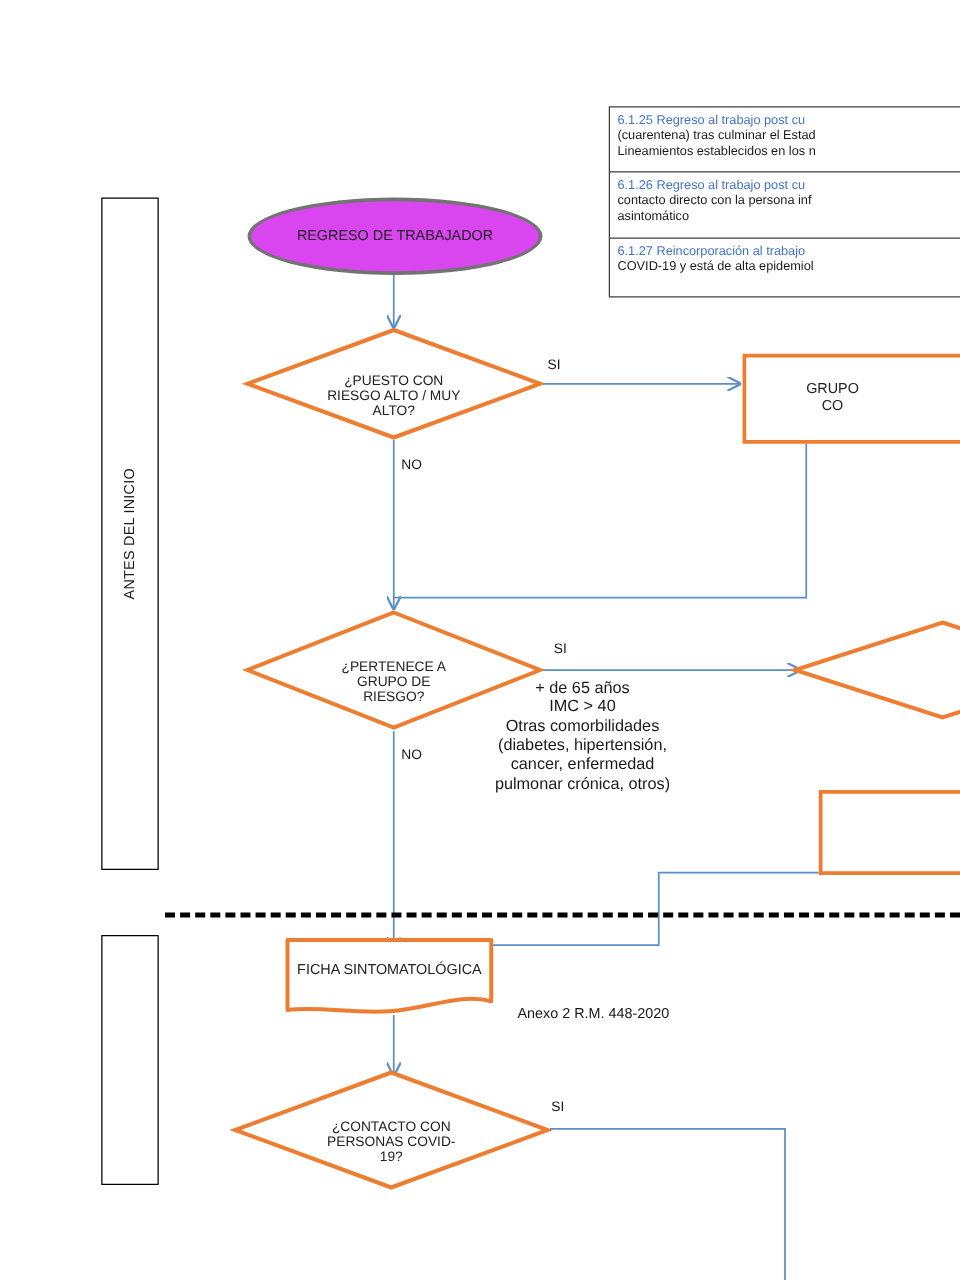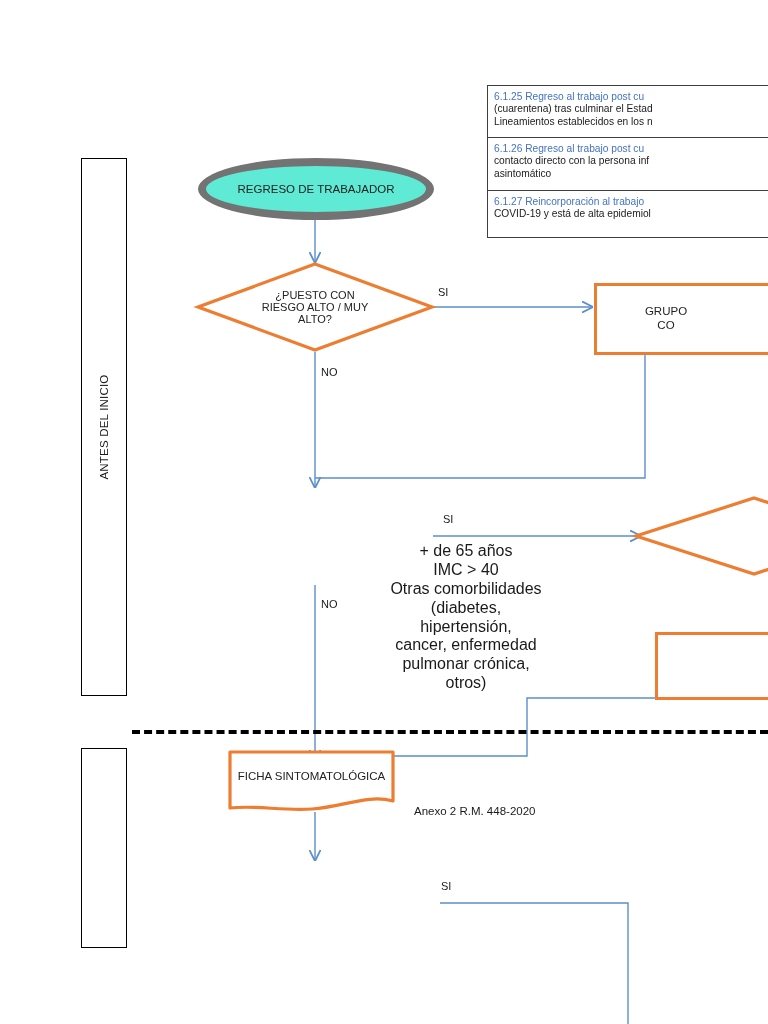--- a/index.html
+++ b/index.html
@@ -30,23 +30,23 @@
     transform: translate(-50%, -50%) rotate(-90deg);
     white-space: nowrap;
     font-size: 11.5px;
     color: #1a1a1a;
     letter-spacing: 0.2px;
   }
 
   
   .ellipse {
     position: absolute;
-    border: 8px solid #737373;
+    border: 3px solid #737373;
     border-radius: 50%;
-    background: #5eead4;
+    background: #d946ef;
     box-sizing: border-box;
     display: flex;
     align-items: center;
     justify-content: center;
     text-align: center;
     font-size: 11.5px;
     color: #222222;
   }
 
   .diamond-wrap {
@@ -54,21 +54,21 @@
   }
   .diamond-wrap svg {
     position: absolute;
     left: 0;
     top: 0;
     overflow: visible;
   }
   .diamond-text {
     position: absolute;
     left: 0;
-    top: 0;
+    top: 10px;
     width: 100%;
     height: 100%;
     display: flex;
     align-items: center;
     justify-content: center;
     text-align: center;
     font-size: 11px;
     line-height: 1.12;
     color: #222222;
     white-space: pre-line;
@@ -121,21 +121,21 @@
 
   
   .lbl {
     position: absolute;
     font-size: 11px;
     color: #1a1a1a;
     white-space: nowrap;
   }
   .note {
     position: absolute;
-    font-size: 16px;
+    font-size: 13px;
     line-height: 1.18;
     color: #1a1a1a;
     text-align: center;
     white-space: pre-line;
   }
   .anexo {
     position: absolute;
     font-size: 11.5px;
     color: #1a1a1a;
     white-space: nowrap;
@@ -231,20 +231,28 @@
 ALTO?</div>
   </div>
   <span class="lbl" style="left:438px; top:286px;">SI</span>
   <span class="lbl" style="left:321px; top:366px;">NO</span>
 
   <div class="proc-box" style="left:594px; top:283px; width:180px; height:72px;">
     <span style="margin-left:-36px;">GRUPO
 CO</span>
   </div>
 
+  <div class="diamond-wrap" style="left:196px; top:488px; width:238px; height:96px;">
+    <svg width="238" height="96" viewBox="0 0 238 96">
+      <polygon points="119,2 236,48 119,94 2,48" fill="#ffffff" stroke="#ED7D31" stroke-width="3.2" stroke-linejoin="miter"></polygon>
+    </svg>
+    <div class="diamond-text">¿PERTENECE A
+GRUPO DE
+RIESGO?</div>
+  </div>
   <span class="lbl" style="left:443px; top:513px;">SI</span>
   <span class="lbl" style="left:321px; top:598px;">NO</span>
 
   <div class="diamond-wrap" style="left:634px; top:496px; width:240px; height:80px;">
     <svg width="240" height="80" viewBox="0 0 240 80">
       <polygon points="120,2 238,40 120,78 2,40" fill="#ffffff" stroke="#ED7D31" stroke-width="3.2" stroke-linejoin="miter"></polygon>
     </svg>
   </div>
 
   <div class="note" style="left:386px; top:542px; width:160px;">+ de 65 años
@@ -260,20 +268,28 @@
 
   <div class="doc-wrap" style="left:228px; top:749px; width:167px; height:63px;">
     <svg width="167" height="63" viewBox="0 0 167 63">
       <path d="M 2,3 L 165,3 L 165,52 C 140,45 115,58 84,60
                C 54,62 28,56 2,59 Z" fill="#ffffff" stroke="#ED7D31" stroke-width="3.2" stroke-linejoin="round"></path>
     </svg>
     <div class="doc-text">FICHA SINTOMATOLÓGICA</div>
   </div>
   <span class="anexo" style="left:414px; top:770px;">Anexo 2 R.M. 448-2020</span>
 
+  <div class="diamond-wrap" style="left:186px; top:856px; width:254px; height:96px;">
+    <svg width="254" height="96" viewBox="0 0 254 96">
+      <polygon points="127,2 252,48 127,94 2,48" fill="#ffffff" stroke="#ED7D31" stroke-width="3.2" stroke-linejoin="miter"></polygon>
+    </svg>
+    <div class="diamond-text">¿CONTACTO CON
+PERSONAS COVID-
+19?</div>
+  </div>
   <span class="lbl" style="left:441px; top:880px;">SI</span>
 
   <div class="legend" style="left:487px; top:85px; width:300px; height:153px;">
 
     <div class="legend-row" style="height:52px;">
       <div class="legend-head">6.1.25 Regreso al trabajo post cu</div>
       <div class="legend-body">(cuarentena) tras culminar el Estad
 Lineamientos establecidos en los n</div>
     </div>
 

